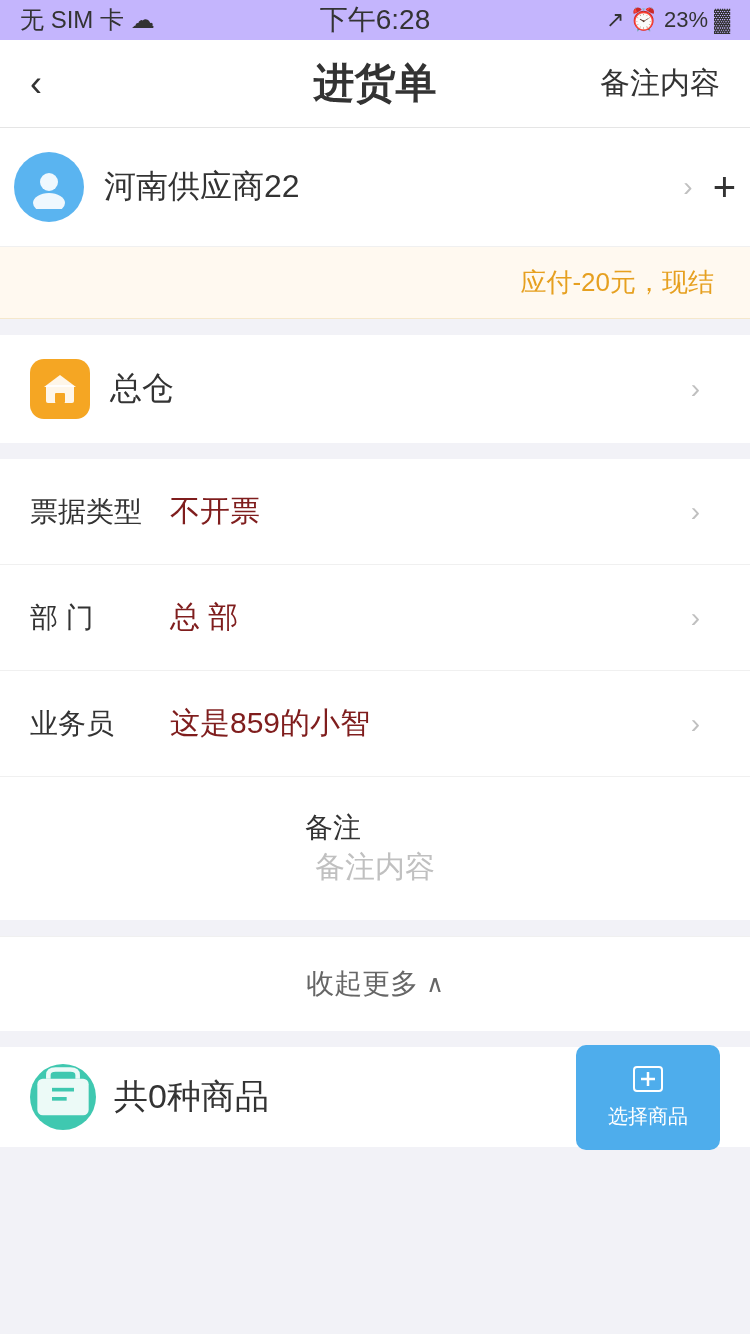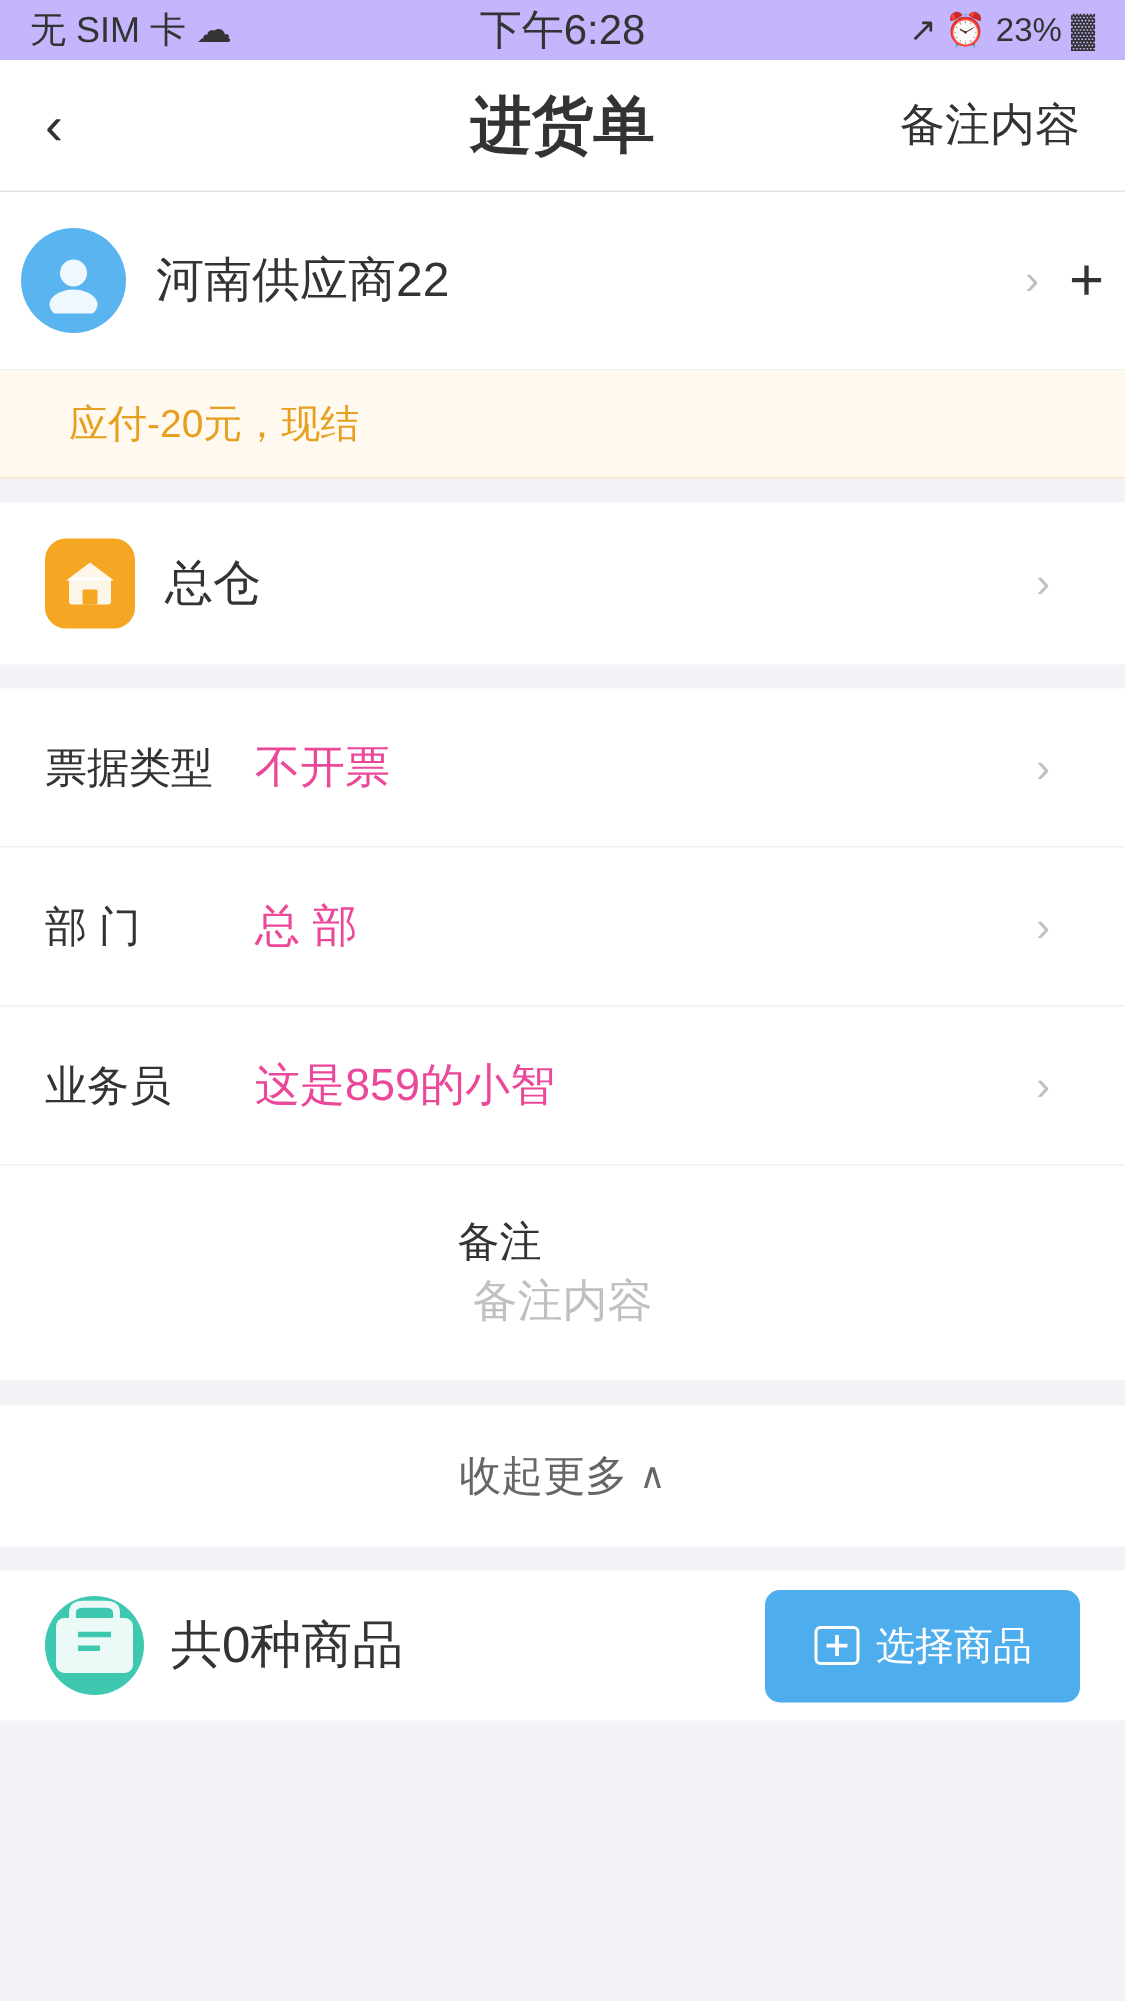--- a/index.html
+++ b/index.html
@@ -101,24 +101,25 @@
     .add-btn {
       font-size: 40px;
       color: #333;
       cursor: pointer;
       font-weight: 300;
     }
 
     
     .notice-bar {
       background: #fff9f0;
-      padding: 18px 46px;
+      padding: 18px 36px;
       font-size: 26px;
       color: #e6a020;
       border-bottom: 1px solid #f5e8cc;
+      text-align: right;
     }
 
     
     .warehouse-row {
       display: flex;
       align-items: center;
       padding: 24px 30px;
     }
     .warehouse-icon {
       width: 60px;
@@ -153,21 +154,21 @@
     .form-row:last-child { border-bottom: none; flex-direction: column; }
     .form-label {
       font-size: 28px;
       color: #333;
       width: 140px;
       flex-shrink: 0;
     }
     .form-value {
       flex: 1;
       font-size: 30px;
-      color: #ec4899;
+      color: #7f1d1d;
     }
     .form-placeholder {
       flex: 1;
       font-size: 30px;
       color: #c0c0c0;
     }
 
     
     .collapse-btn {
       background: #fff;
@@ -206,25 +207,26 @@
       flex: 1;
       font-size: 34px;
       color: #333;
     }
     .select-btn {
       background: #4eadec;
       color: #fff;
       border: none;
       border-radius: 10px;
       padding: 20px 32px;
-      font-size: 26px;
+      font-size: 20px;
       cursor: pointer;
       display: flex;
       align-items: center;
       gap: 10px;
+      flex-direction: column;
     }
   </style>
 </head>
 <body>
 
 <div class="status-bar">
   <div class="status-left">
     <span>无 SIM 卡 ☁</span>
   </div>
   <span class="status-center">下午6:28</span>

